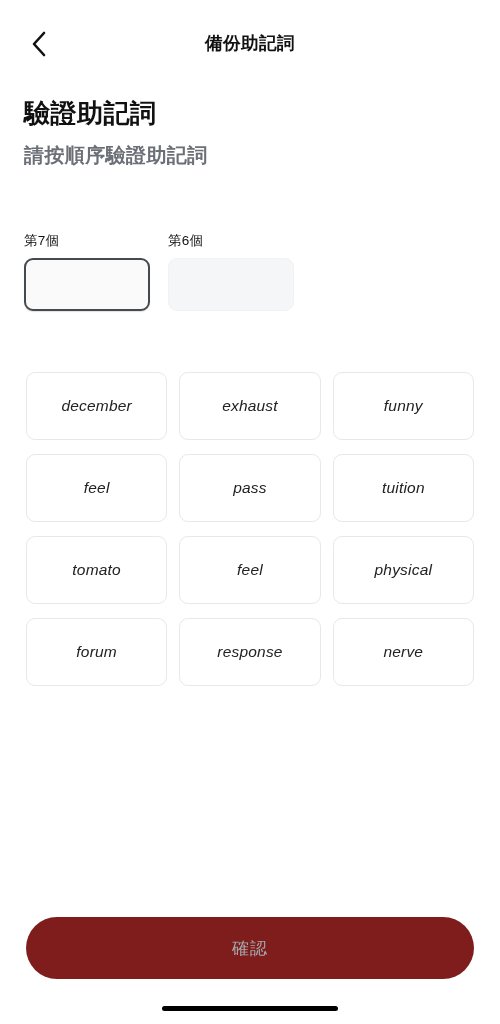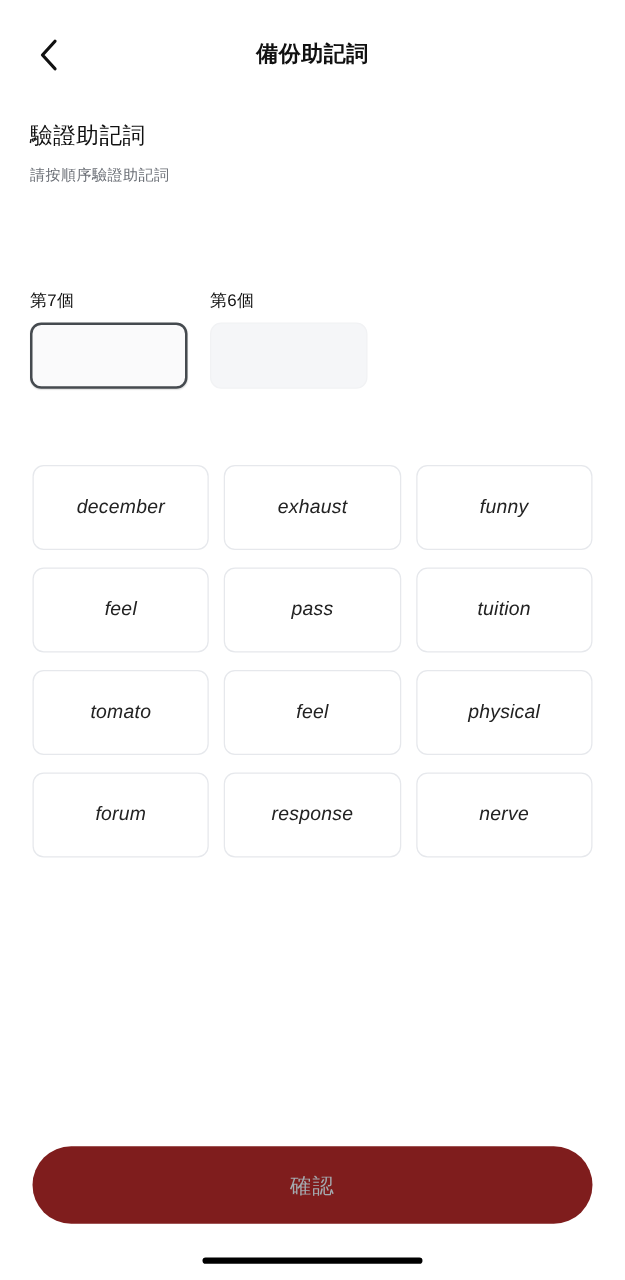--- a/index.html
+++ b/index.html
@@ -66,33 +66,34 @@
 
   
   .title-block {
     position: absolute;
     left: 24px;
     top: 98px;
     width: 452px;
   }
 
   .page-title {
-    font-size: 18px;
-    font-weight: normal;
+    font-size: 26px;
+    font-weight: bold;
     line-height: 1.2;
     letter-spacing: 0.5px;
     color: #111111;
   }
 
   .page-subtitle {
     margin-top: 13px;
-    font-size: 12px;
+    font-size: 20px;
     line-height: 1.3;
     letter-spacing: 0.4px;
     color: #6b6f76;
+    font-weight: bold;
   }
 
   
   .slots {
     position: absolute;
     left: 24px;
     top: 232px;
     width: 452px;
     display: flex;
     gap: 18px;

